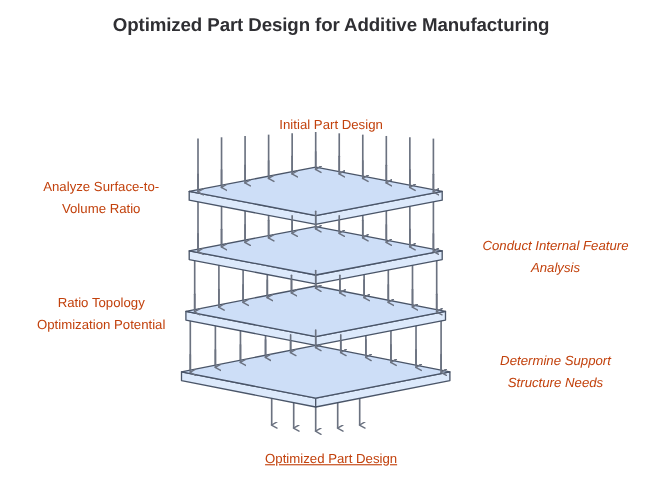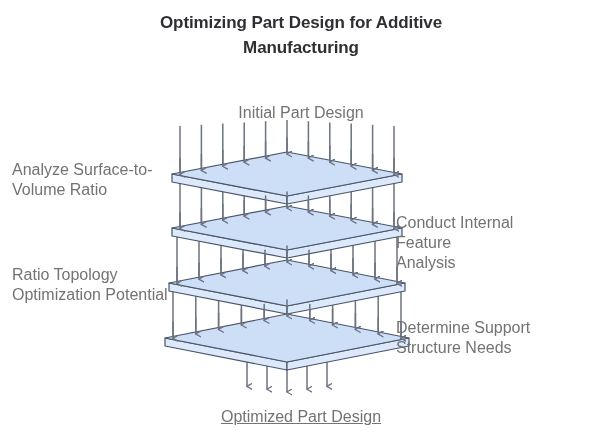--- a/index.html
+++ b/index.html
@@ -29,60 +29,61 @@
     width: 400px;
     text-align: center;
     font-size: 17px;
     font-weight: bold;
     line-height: 25px;
     color: #2f2f33;
     letter-spacing: -0.1px;
   }
   .stage-label {
     position: absolute;
-    font-size: 16px;
+    font-size: 12px;
     line-height: 20px;
-    color: #737373;
+    color: #c2410c;
     white-space: pre-line;
   }
   .label-center {
     text-align: center;
     width: 300px;
     left: 151px;
   }
   .label-left {
-    text-align: left;
+    text-align: center;
     width: 160px;
     left: 12px;
   }
   .label-right {
-    text-align: left;
+    text-align: center;
     width: 170px;
-    left: 396px;
+    left: 420px;
+    font-style: italic;
   }
   #top-label  { top: 103px; }
   #bottom-label { top: 407px; text-decoration: underline; }
   #label-l1 { top: 160px; }
   #label-l2 { top: 265px; }
   #label-r1 { top: 213px; }
   #label-r2 { top: 318px; }
   svg#stack {
     position: absolute;
     left: 0;
     top: 0;
     width: 602px;
     height: 436px;
   }
 </style>
 </head>
 <body>
 
 <div id="diagram-root">
 
-  <div class="title">Optimizing Part Design for Additive Manufacturing</div>
+  <div class="title">Optimized Part Design for Additive Manufacturing</div>
 
   <svg id="stack" viewBox="0 0 602 436" xmlns="http://www.w3.org/2000/svg">
       <defs>
         <marker id="ah" markerWidth="7" markerHeight="7" refX="3.2" refY="5.4" orient="auto" markerUnits="userSpaceOnUse">
           <path d="M0.4,0.6 L3.2,5.6 L6,0.6" fill="none" stroke="#6b7280" stroke-width="1.3" stroke-linecap="round" stroke-linejoin="round"></path>
         </marker>
       </defs>
       <g stroke="#6b7280" stroke-width="1.5" fill="none" stroke-linecap="butt">
         <line x1="180" y1="126" x2="180" y2="174.4695652173913" marker-end="url(#ah)"></line>
         <line x1="201.4" y1="124.8" x2="201.4" y2="170.37565217391304" marker-end="url(#ah)"></line>

